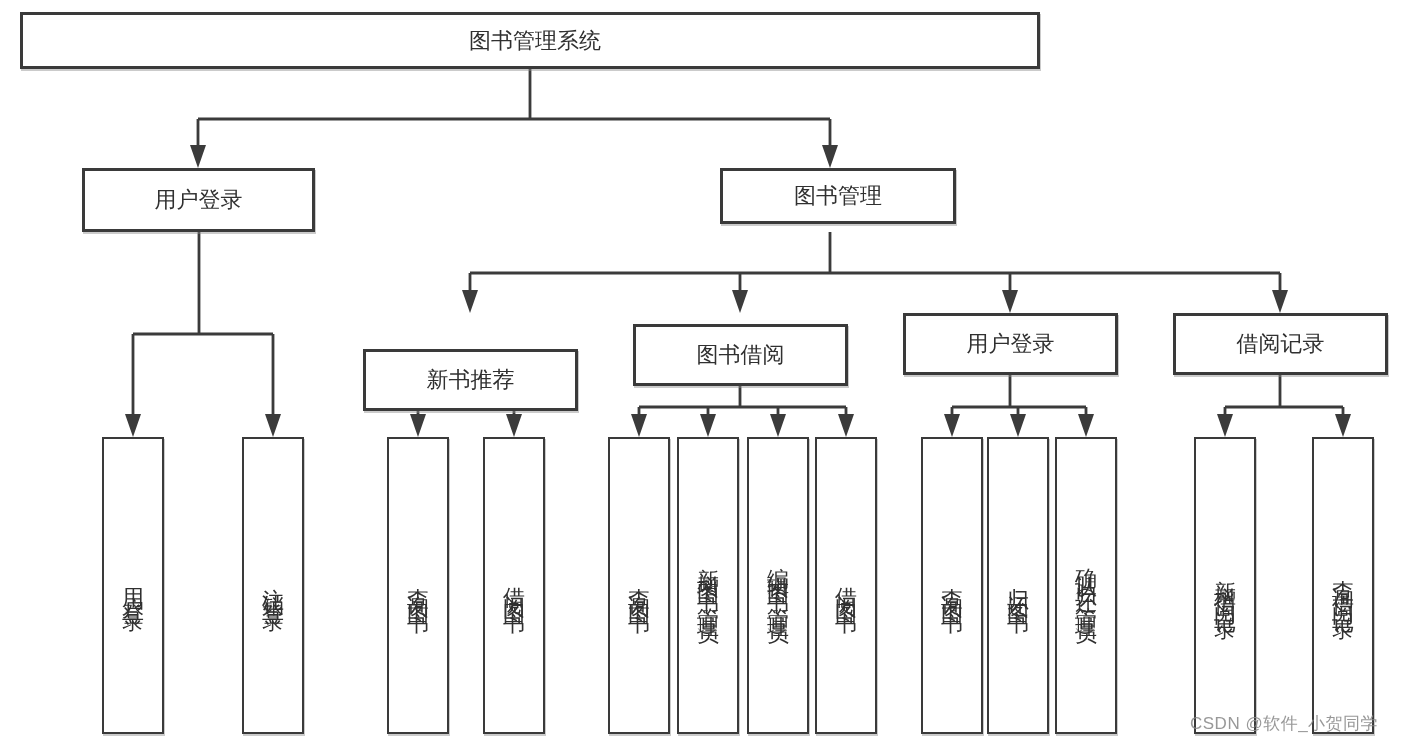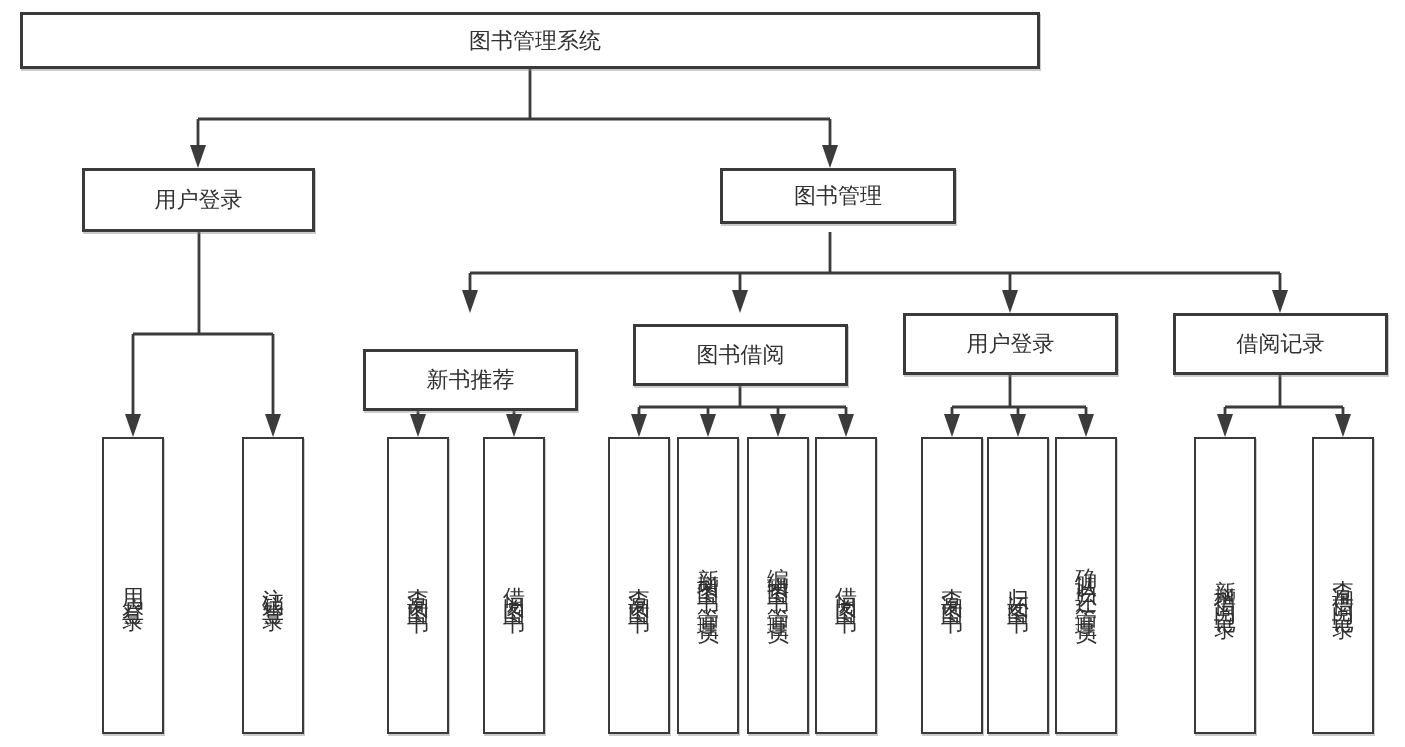--- a/index.html
+++ b/index.html
@@ -129,14 +129,15 @@
     <span class="vtext">确认归还（管理员）</span>
   </div>
 
   <div class="node leaf" style="left:1194px;top:437px;width:62px;height:297px;">
     <span class="vtext">新增借阅记录</span>
   </div>
   <div class="node leaf" style="left:1312px;top:437px;width:62px;height:297px;">
     <span class="vtext">查询借阅记录</span>
   </div>
 
+  <div class="watermark">CSDN @软件_小贺同学</div>
 
 </div>
 
 </body></html>

